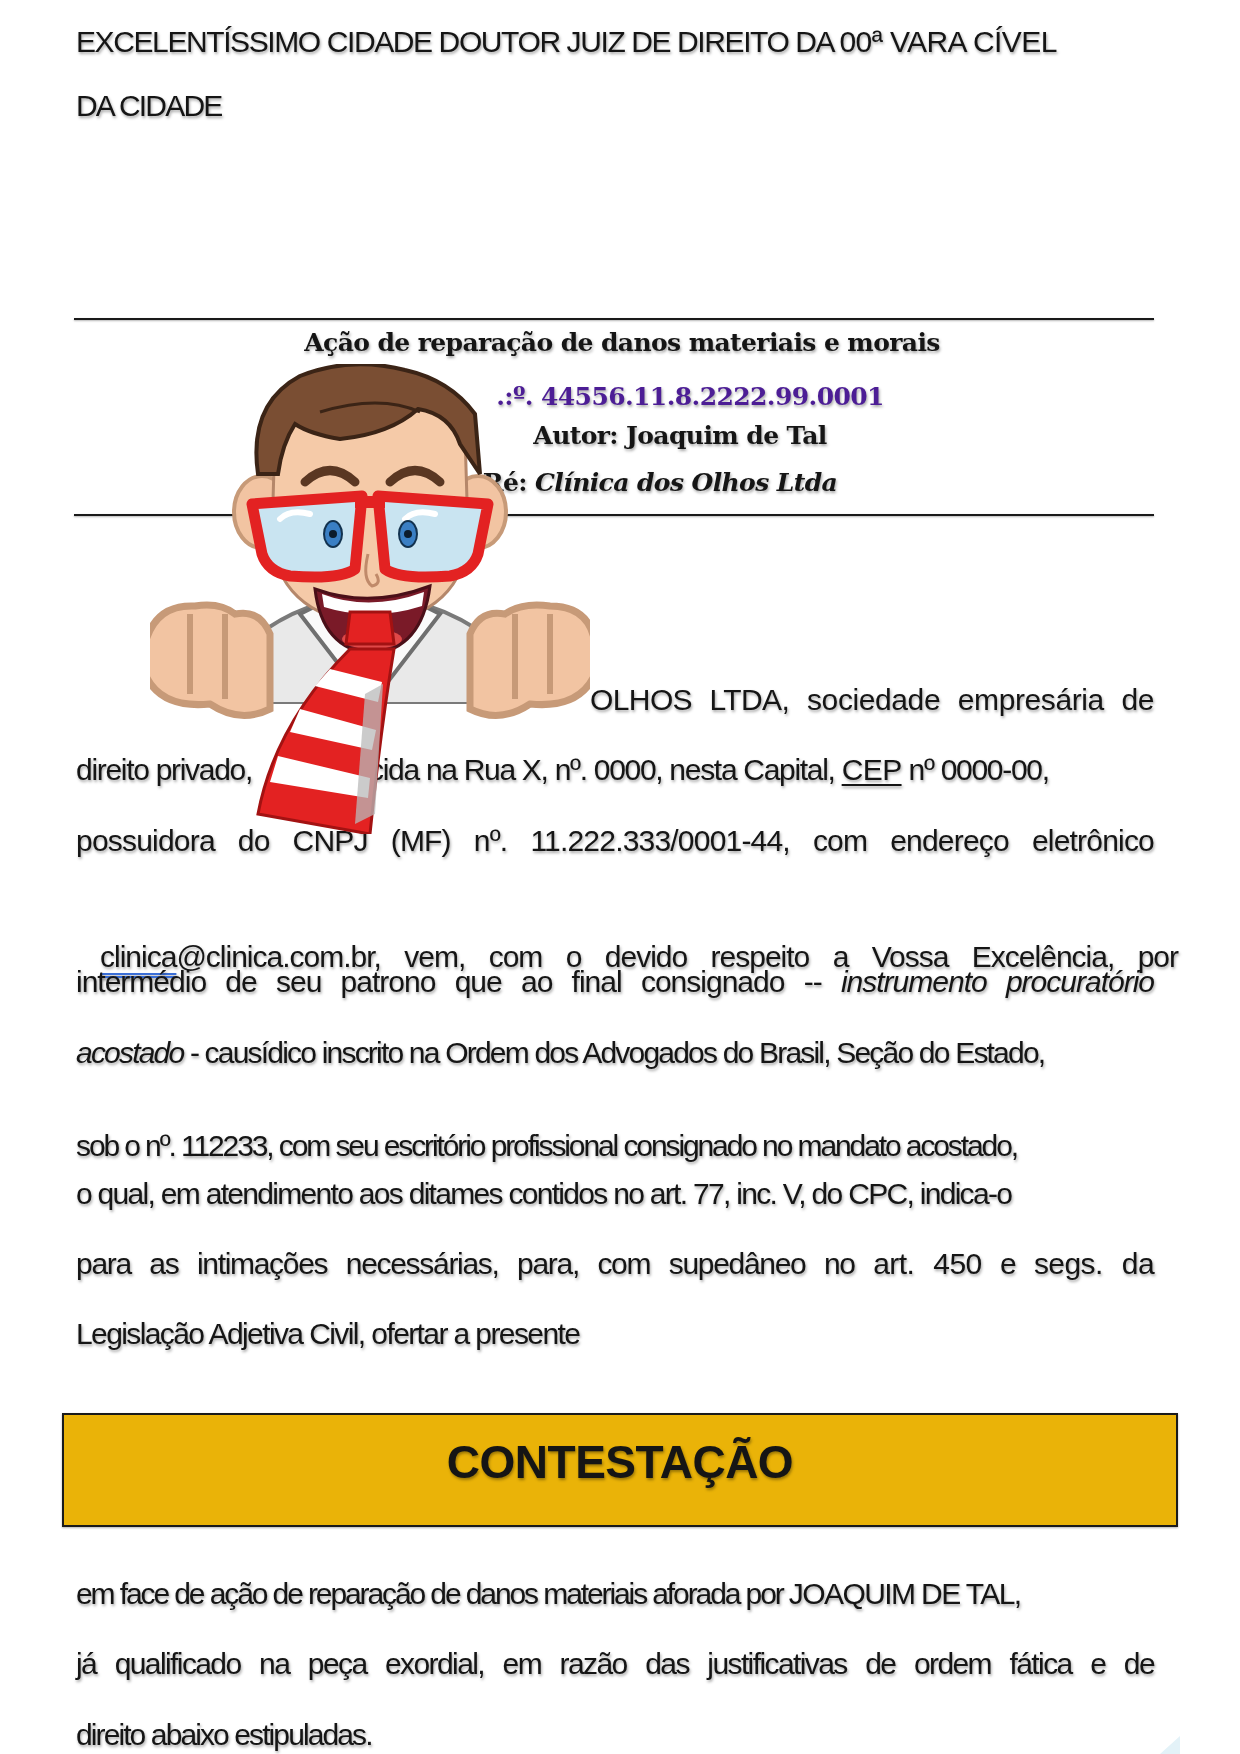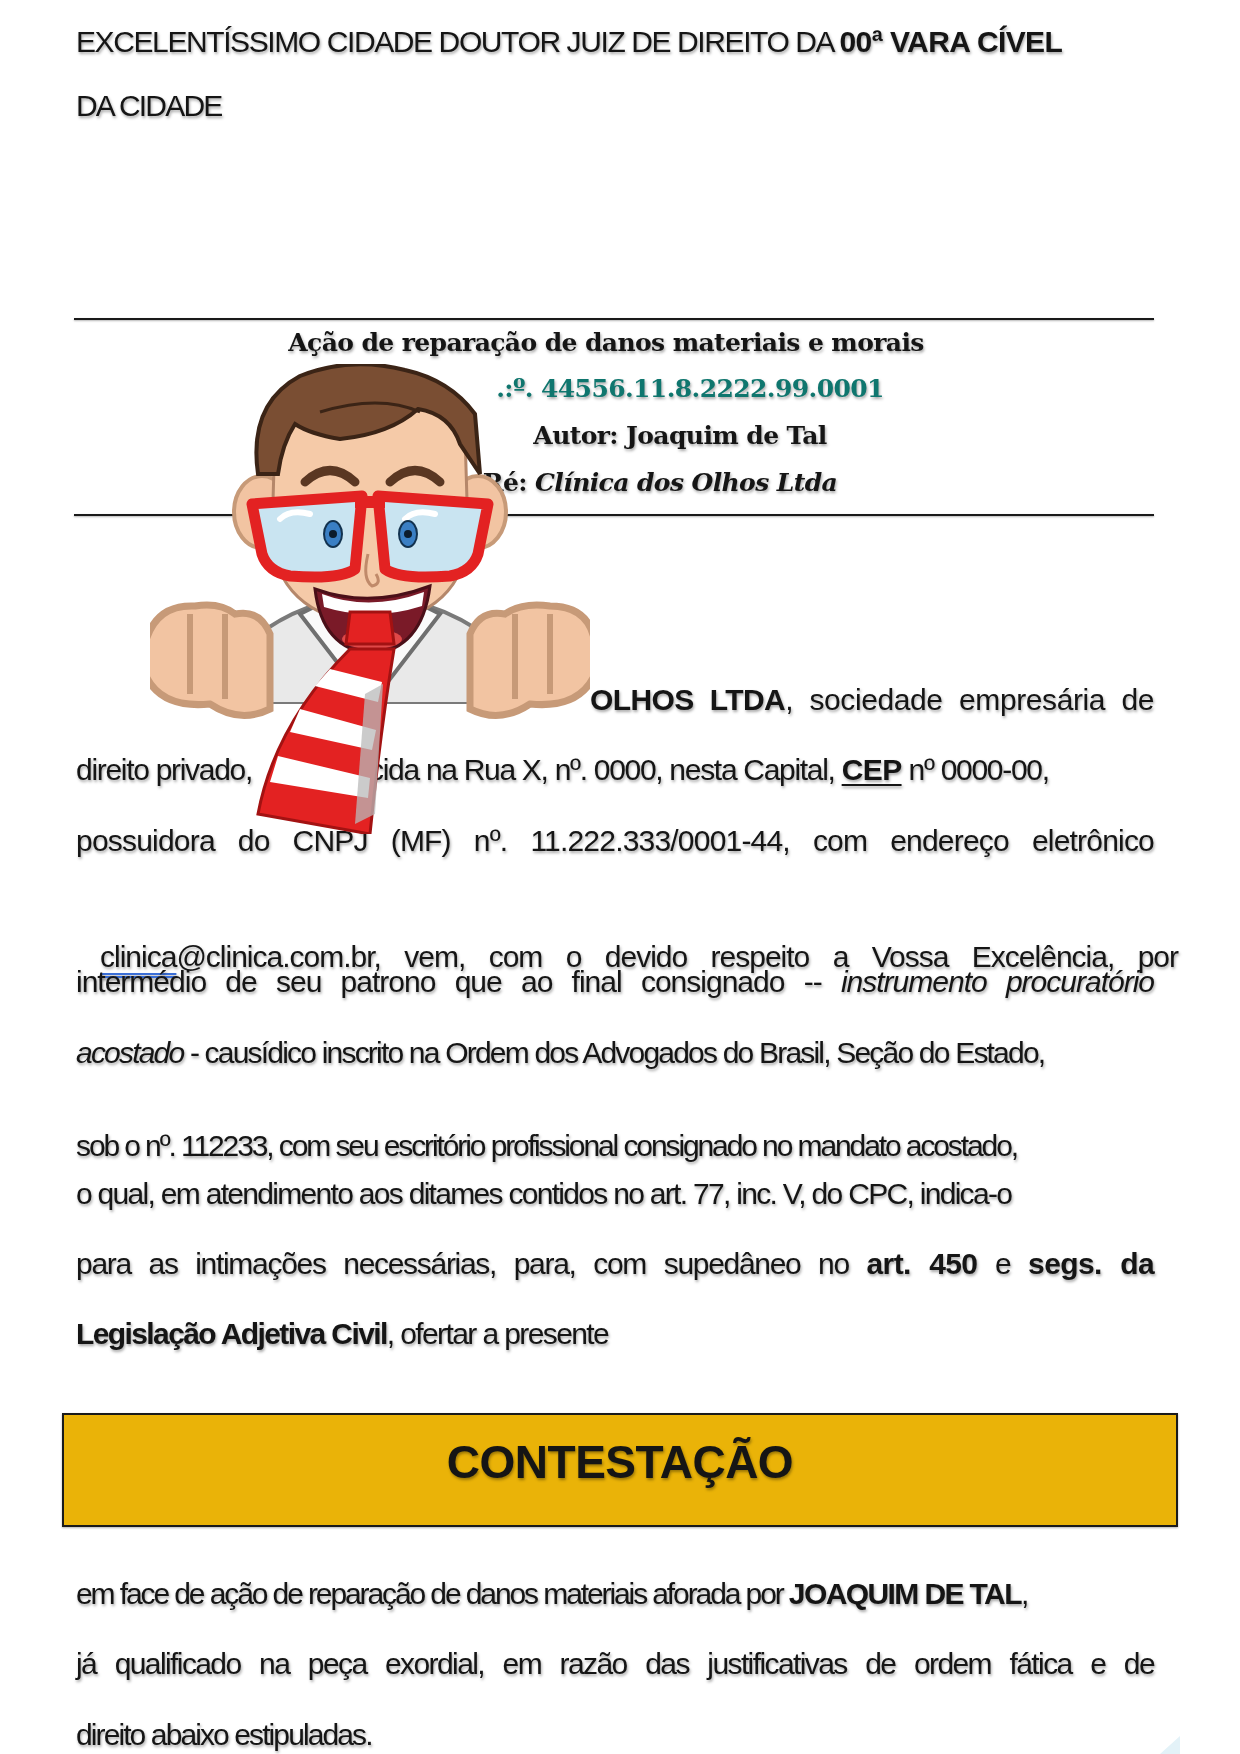--- a/index.html
+++ b/index.html
@@ -8,33 +8,33 @@
     background: #ffffff; color: #151515;
     font-family: "Liberation Sans", sans-serif;
   }
   .shadow { text-shadow: 1px 2px 3px rgba(0,0,0,0.35); }
   .line {
     position: absolute; left: 76px; width: 1078px;
     font-size: 30px; line-height: 36px; white-space: nowrap;
     letter-spacing: -1.2px; transform-origin: left center;
   }
   .justify { text-align: justify; text-align-last: justify; }
-  .b { font-weight: bold; letter-spacing: -0.6px; }
+  .b { font-weight: normal; letter-spacing: -0.6px; }
   .i { font-style: italic; }
   .u { text-decoration: underline; text-decoration-thickness: 2px; text-underline-offset: 4px; }
   .spell {
     text-decoration: underline double #3b6fd8; text-decoration-thickness: 2px; text-underline-offset: 6px;
   }
   .rule { position: absolute; left: 74px; width: 1080px; height: 2px; background: #1a1a1a; box-shadow: 0 1px 2px rgba(0,0,0,0.3); }
   .hdr {
-    position: absolute; left: 66px; width: 1080px; text-align: center;
+    position: absolute; left: 82px; width: 1080px; text-align: center;
     font-family: "DejaVu Serif", "Liberation Serif", serif; font-weight: bold;
     font-size: 25px; line-height: 34px; letter-spacing: -0.6px;
   }
-  .red { color: #0f766e; }
+  .red { color: #4c1d95; margin-top: 8px; }
   .box {
     position: absolute; left: 62px; top: 1413px; width: 1112px; height: 110px;
     background: #eab308; border: 2px solid #1a1a1a;
     box-shadow: 0 1px 2px rgba(0,0,0,0.3);
   }
   .box-title {
     position: absolute; left: 0; right: 0; top: 22px; text-align: center;
     font-weight: bold; font-size: 46px; line-height: 50px; letter-spacing: -0.5px;
   }
   .mascot { position: absolute; left: 150px; top: 364px; width: 440px; height: 470px; }

